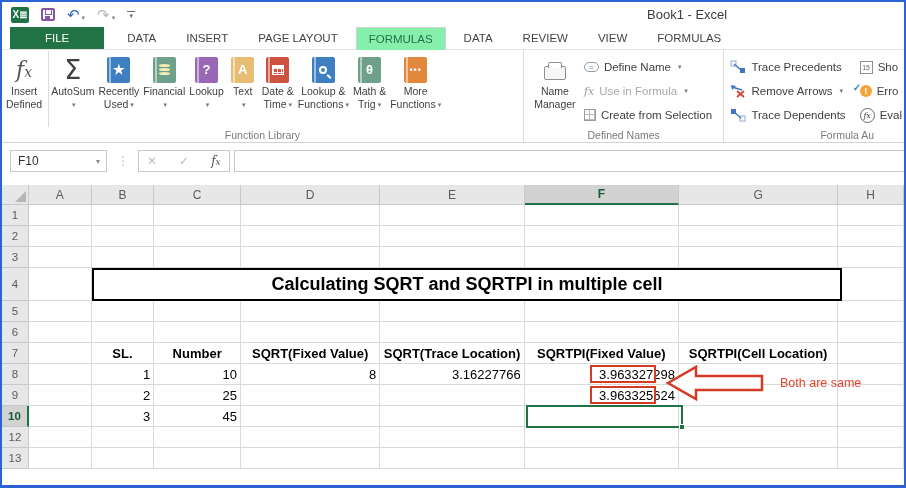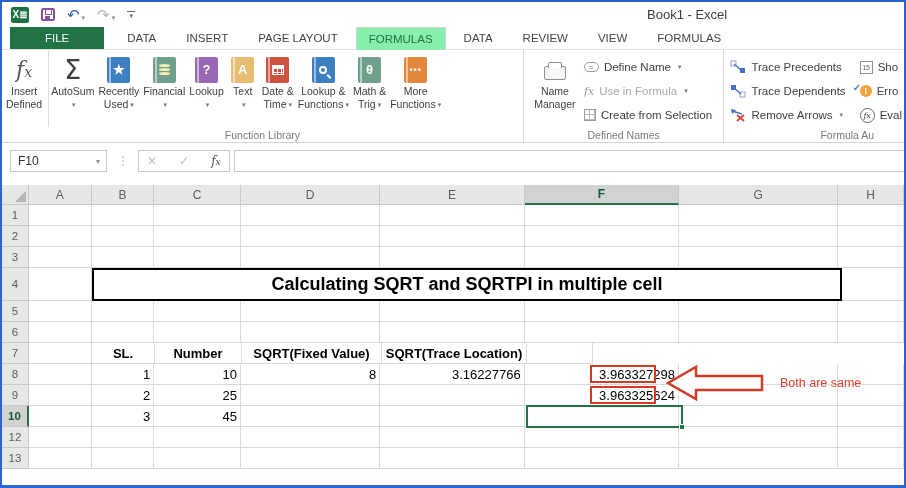--- a/index.html
+++ b/index.html
@@ -257,35 +257,35 @@
         <div class="smallbtn">
           <svg width="16" height="14">
             <rect x="1" y="1" width="5" height="5" fill="none" stroke="#8fa8cc"></rect>
             <rect x="10" y="8" width="5" height="5" fill="#4472c4"></rect>
             <line x1="4" y1="4" x2="11" y2="10" stroke="#4472c4" stroke-width="1.4"></line>
           </svg>
           <span>Trace Precedents</span>
         </div>
         <div class="smallbtn">
           <svg width="16" height="14">
-            <rect x="1" y="1" width="5" height="5" fill="#4472c4"></rect>
-            <rect x="10" y="8" width="5" height="5" fill="none" stroke="#8fa8cc"></rect>
-            <line x1="4" y1="4" x2="11" y2="10" stroke="#4472c4" stroke-width="1.4"></line>
-          </svg>
-          <span>Trace Dependents</span>
-        </div>
-        <div class="smallbtn">
-          <svg width="16" height="14">
             <line x1="2" y1="3" x2="12" y2="6" stroke="#4472c4" stroke-width="1.4"></line>
             <polygon points="1,1 6,2 2,6" fill="#4472c4"></polygon>
             <line x1="7" y1="7" x2="14" y2="13" stroke="#d04437" stroke-width="1.8"></line>
             <line x1="14" y1="7" x2="7" y2="13" stroke="#d04437" stroke-width="1.8"></line>
           </svg>
           <span>Remove Arrows</span>
             <span class="caret">▾</span>
+        </div>
+        <div class="smallbtn">
+          <svg width="16" height="14">
+            <rect x="1" y="1" width="5" height="5" fill="#4472c4"></rect>
+            <rect x="10" y="8" width="5" height="5" fill="none" stroke="#8fa8cc"></rect>
+            <line x1="4" y1="4" x2="11" y2="10" stroke="#4472c4" stroke-width="1.4"></line>
+          </svg>
+          <span>Trace Dependents</span>
         </div>
       </div>
       <div class="smallcol" style="margin-left:14px;">
         <div class="smallbtn">
           <span class="icon-showf">15</span>
           <span>Sho</span>
         </div>
         <div class="smallbtn">
           <span class="icon-error">!</span>
           <span>Erro</span>
@@ -391,20 +391,22 @@
         <div class="cell" style="width: 160px;"></div>
         <div class="cell" style="width: 66px;"></div>
       </div>
       <div class="srow" style="height: 21px;">
         <div class="rhead" style="width: 27px;">7</div>
         <div class="cell" style="width: 63px;"></div>
         <div class="cell center bold" style="width: 63px;">SL.</div>
         <div class="cell center bold" style="width: 87px;">Number</div>
         <div class="cell center bold" style="width: 140px;">SQRT(Fixed Value)</div>
         <div class="cell center bold" style="width: 145px;">SQRT(Trace Location)</div>
+        <div class="cell center bold" style="width: 155px;">SQRTPI(Fixed Value)</div>
+        <div class="cell center bold" style="width: 160px;">SQRTPI(Cell Location)</div>
         <div class="cell" style="width: 66px;"></div>
       </div>
       <div class="srow" style="height: 21px;">
         <div class="rhead" style="width: 27px;">8</div>
         <div class="cell" style="width: 63px;"></div>
         <div class="cell right" style="width: 63px;">1</div>
         <div class="cell right" style="width: 87px;">10</div>
         <div class="cell right" style="width: 140px;">8</div>
         <div class="cell right" style="width: 145px;">3.16227766</div>
         <div class="cell right" style="width: 155px;">3.963327298</div>

